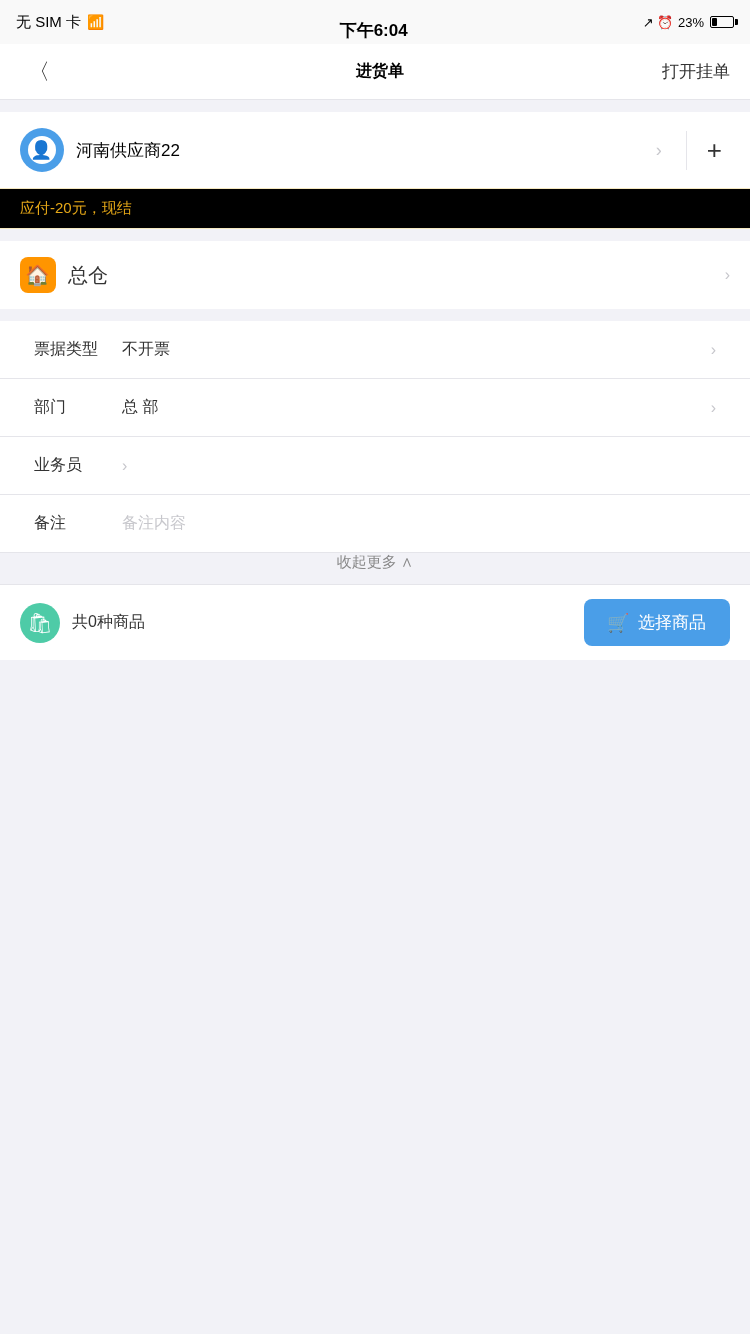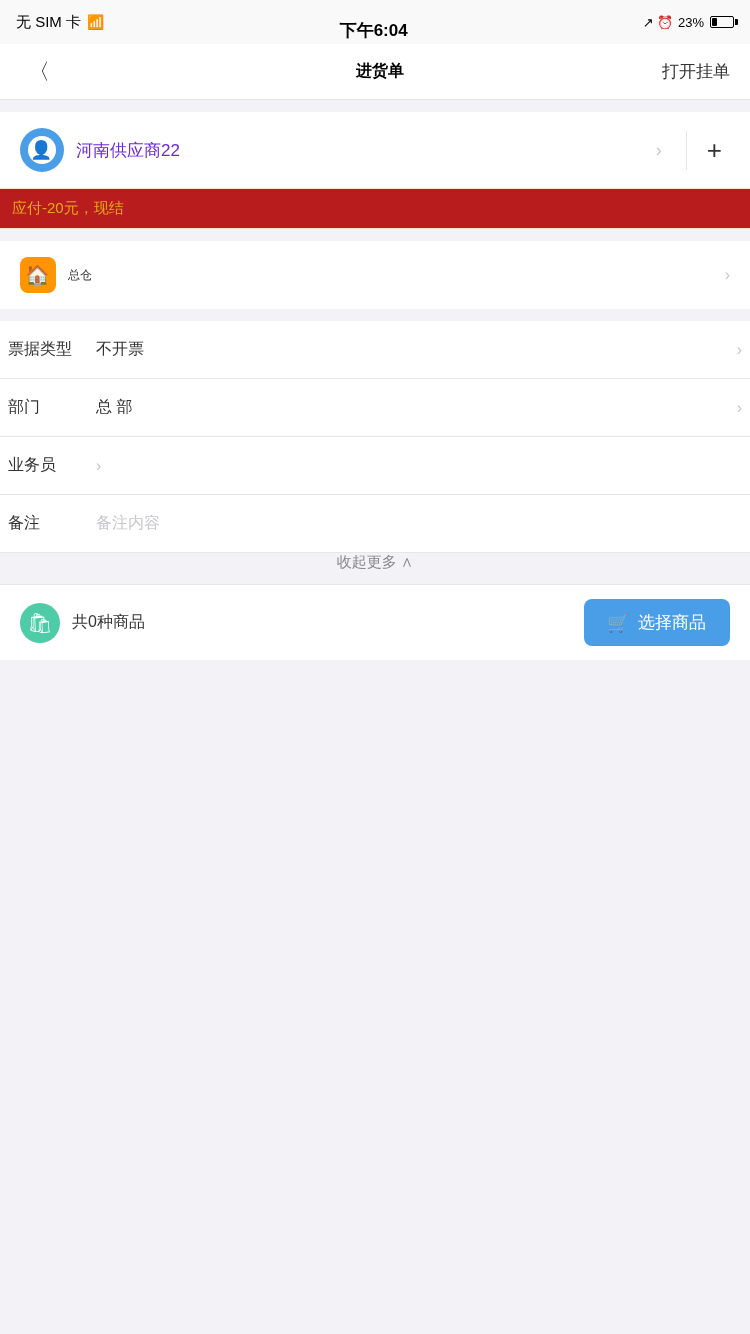--- a/index.html
+++ b/index.html
@@ -127,53 +127,53 @@
       display: flex;
       align-items: center;
       justify-content: center;
     }
     .person-icon {
       font-size: 18px;
       color: #4a9ee8;
     }
     .supplier-name {
       font-size: 17px;
-      color: #6d28d9;
+      color: #000000;
       font-weight: 500;
     }
     .supplier-arrow {
       font-size: 18px;
       color: #c7c7cc;
       margin-right: 20px;
     }
     .supplier-add {
       font-size: 26px;
       color: #333;
       padding: 4px 8px;
       cursor: pointer;
       border-left: 1px solid #e5e5ea;
       margin-left: 4px;
       padding-left: 20px;
     }
 
     
     .notice-banner {
-      background: #b91c1c;
-      padding: 10px 12px;
+      background: #000000;
+      padding: 10px 20px;
       font-size: 15px;
       color: #e6a817;
       border-top: 1px solid #f5e8c0;
       border-bottom: 1px solid #f5e8c0;
     }
 
     
     .form-row {
       display: flex;
       align-items: center;
-      padding: 18px 8px;
+      padding: 18px 34px;
       background: #fff;
       border-bottom: 1px solid #e5e5ea;
       cursor: pointer;
     }
     .form-row:last-child {
       border-bottom: none;
     }
     .form-row-label {
       font-size: 16px;
       color: #333;
@@ -210,21 +210,21 @@
       align-items: center;
       justify-content: center;
       flex-shrink: 0;
     }
     .warehouse-icon-inner {
       font-size: 20px;
       color: #fff;
     }
     .warehouse-name {
       flex: 1;
-      font-size: 12px;
+      font-size: 20px;
       color: #333;
       font-weight: 500;
     }
     .warehouse-arrow {
       font-size: 16px;
       color: #c7c7cc;
     }
 
     
     .collapse-row {

